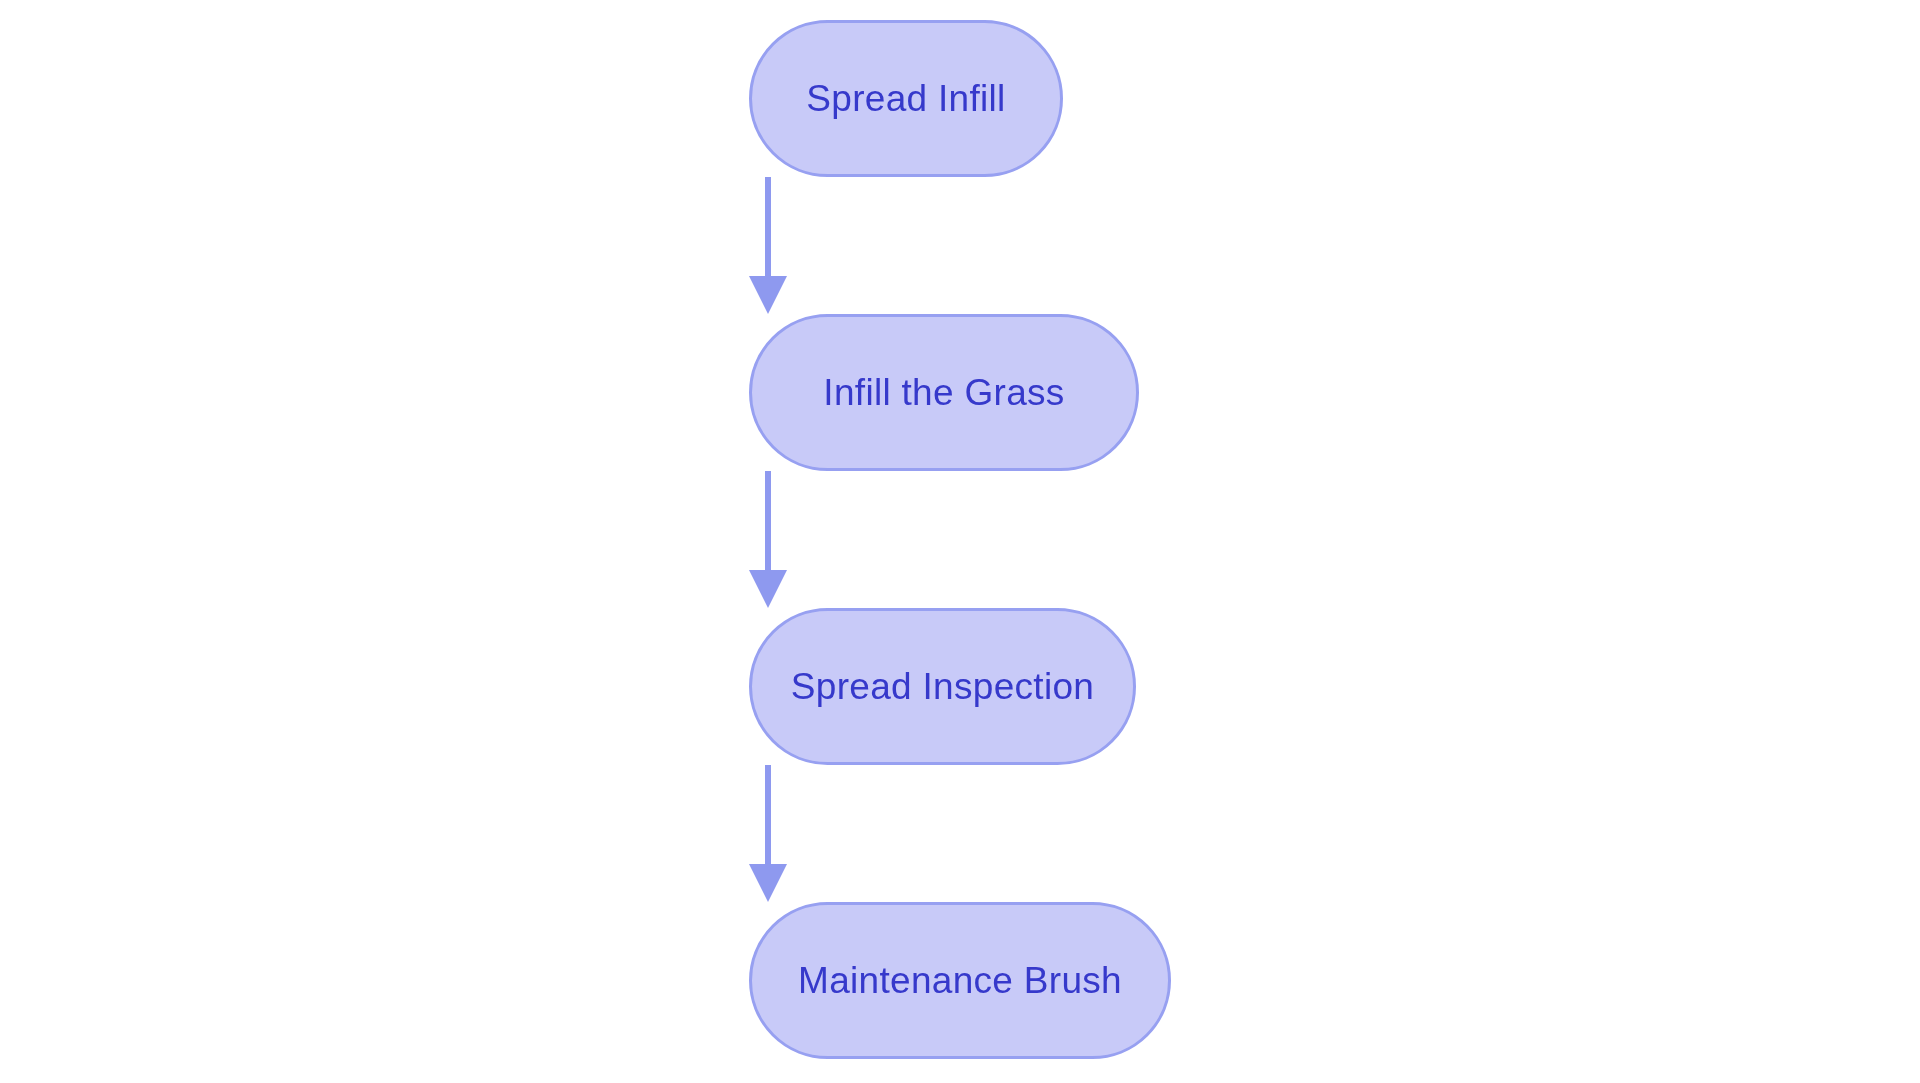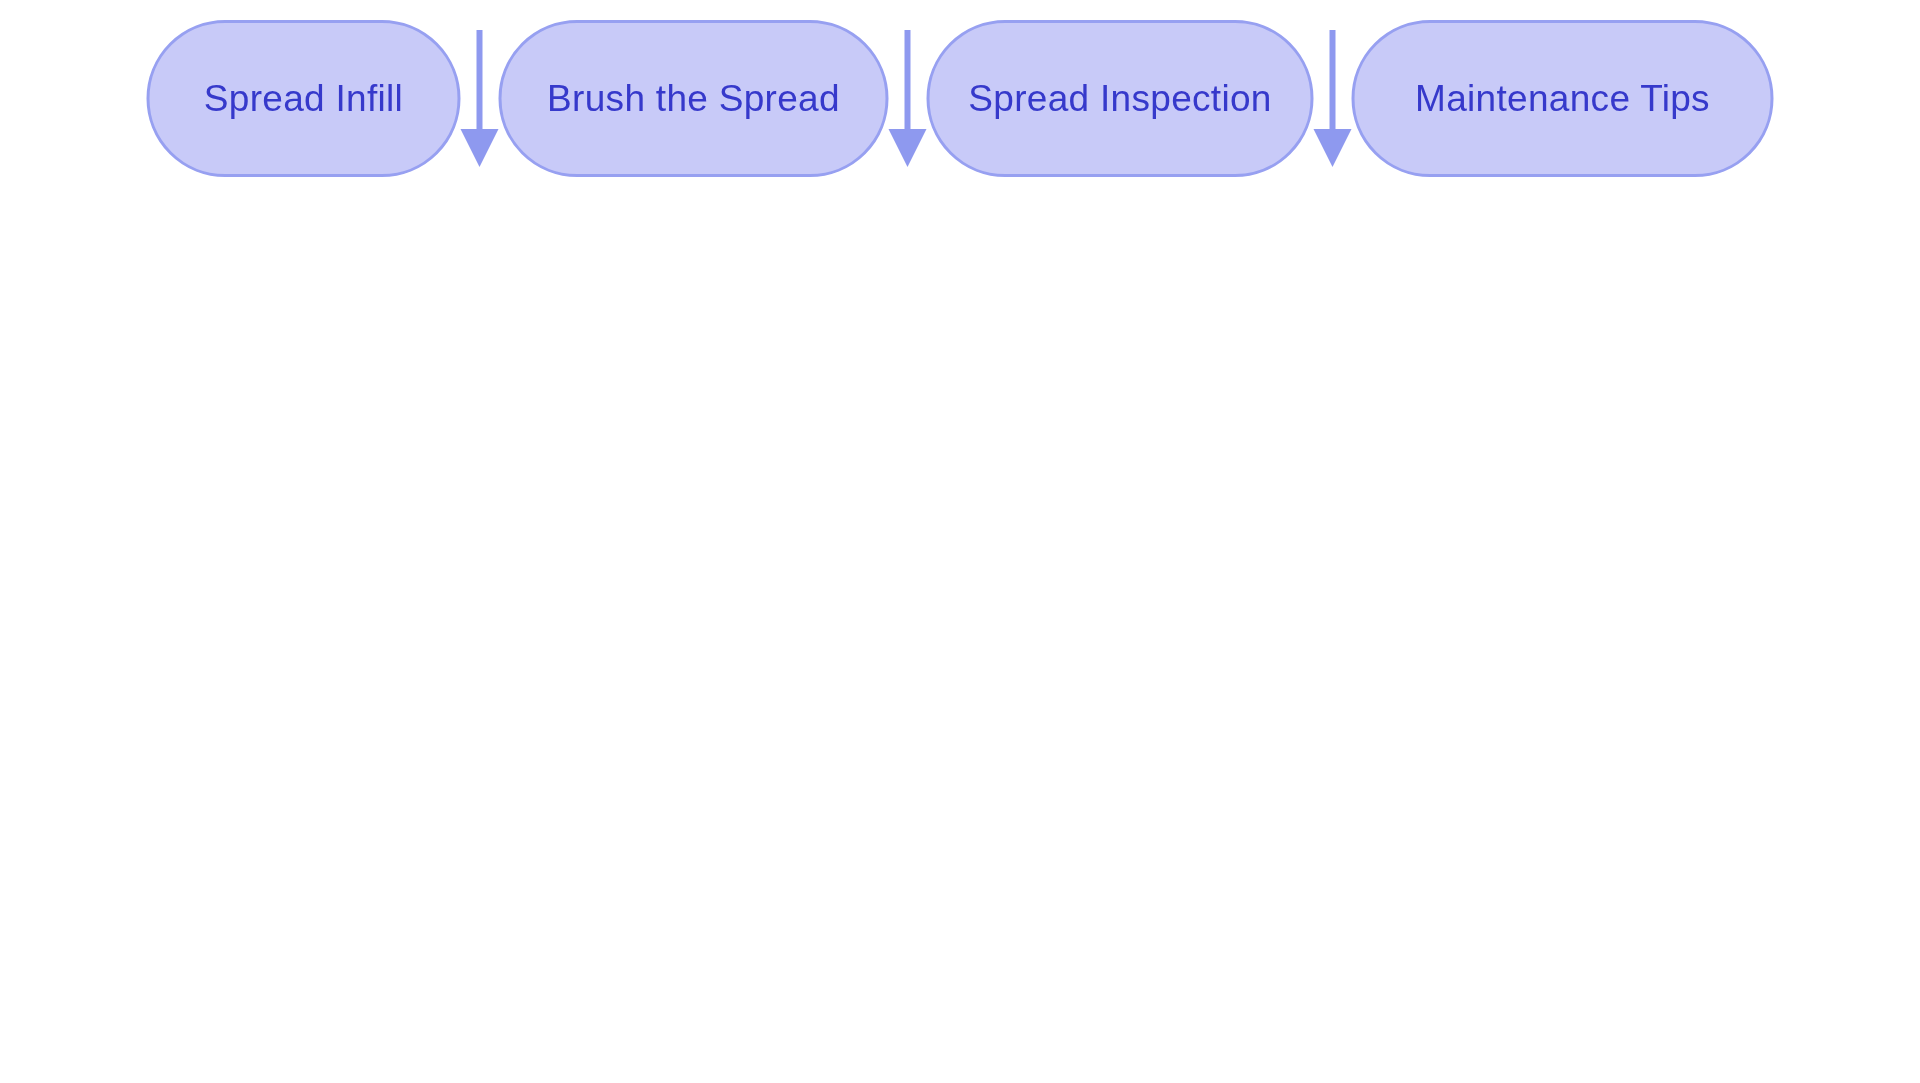--- a/index.html
+++ b/index.html
@@ -8,21 +8,21 @@
     --node-text:#3639cb;
     --arrow-color:#8e99ef;
   }
   html,body{margin:0;padding:0;background:#ffffff;}
   body{
     width:1920px;height:1083px;position:relative;overflow:hidden;
     font-family:"Liberation Sans",sans-serif;
   }
   .flowchart{
     position:absolute;top:20px;left:50%;transform:translateX(-50%);
-    display:flex;flex-direction:row;align-items:center;
+    display:flex;flex-direction:column;align-items:flex-start;
   }
   .node{
     box-sizing:border-box;height:157px;
     border-radius:80px;
     border:3px solid var(--node-border);
     background:var(--node-fill);
     color:var(--node-text);
     display:flex;align-items:center;justify-content:center;
     font-size:37px;letter-spacing:0.3px;white-space:nowrap;
   }
@@ -51,34 +51,34 @@
   <div class="node node-1">
     <span>Spread Infill</span>
   </div>
 
   <div class="arrow">
     <div class="shaft"></div>
     <div class="head"></div>
   </div>
 
   <div class="node node-2">
-    <span>Brush the Spread</span>
+    <span>Infill the Grass</span>
   </div>
 
   <div class="arrow">
     <div class="shaft"></div>
     <div class="head"></div>
   </div>
 
   <div class="node node-3">
     <span>Spread Inspection</span>
   </div>
 
   <div class="arrow">
     <div class="shaft"></div>
     <div class="head"></div>
   </div>
 
   <div class="node node-4">
-    <span>Maintenance Tips</span>
+    <span>Maintenance Brush</span>
   </div>
 
 </div>
 
 </body></html>

